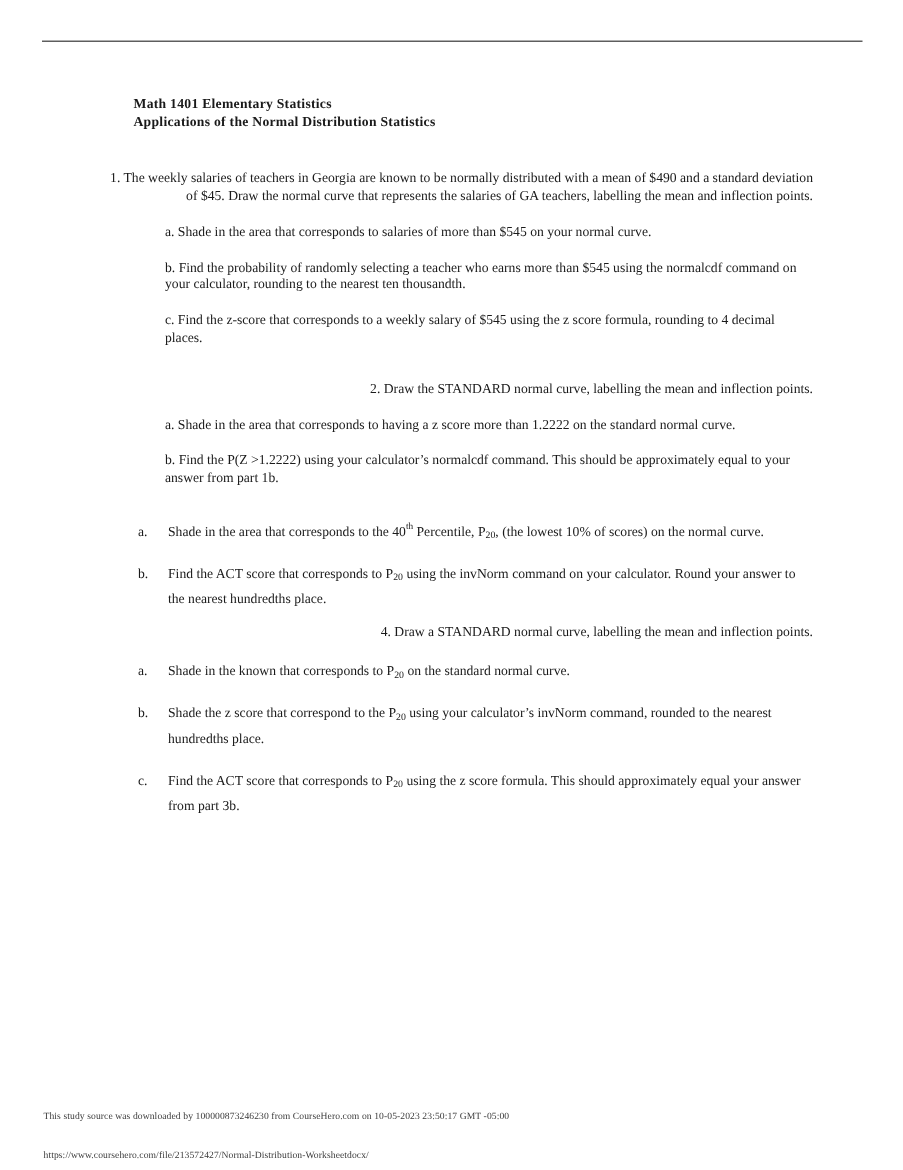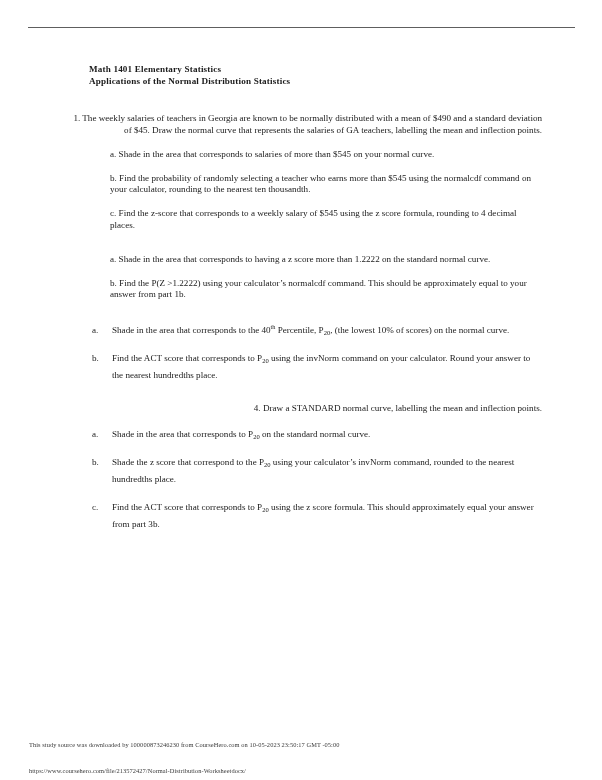--- a/index.html
+++ b/index.html
@@ -118,40 +118,41 @@
     </div>
 
     <div class="q-block" style="margin-top:26px;">
       <p class="para">1.  The weekly salaries of teachers in Georgia are known to be normally distributed with a mean of $490 and a standard deviation of $45.  Draw the normal curve that represents the salaries of GA teachers, labelling the mean and inflection points.</p>
       <p class="sub-para">a. Shade in the area that corresponds to salaries of more than $545 on your normal curve.</p>
       <p class="sub-para">b. Find the probability of randomly selecting a teacher who earns more than $545 using the normalcdf command on your calculator, rounding to the nearest ten thousandth.</p>
       <p class="sub-para">c. Find the z-score that corresponds to a weekly salary of $545 using the z score formula, rounding to 4 decimal places.</p>
     </div>
 
     <div class="q-block" style="margin-top:22px;">
+      <p class="para">2. Draw the STANDARD normal curve, labelling the mean and inflection points.</p>
       <p class="sub-para">a. Shade in the area that corresponds to having a z score more than 1.2222 on the standard normal curve.</p>
       <p class="sub-para">b. Find the P(Z &gt;1.2222) using your calculator’s normalcdf command.  This should be approximately equal to your answer from part 1b.</p>
     </div>
 
     <div class="q-block" style="margin-top:21px;">
       <ul class="letter-list">
         <li>
           <span class="marker">a.</span><span>Shade in the area that corresponds to the 40</span><sup>th</sup><span> Percentile, P</span><sub>20</sub><span>, (the lowest 10% of scores) on the normal curve.</span>
         </li>
         <li>
           <span class="marker">b.</span><span> Find the ACT score that corresponds to P</span><sub>20</sub><span> using the invNorm command on your calculator. Round your answer to the nearest hundredths place.</span>
         </li>
       </ul>
     </div>
 
-    <div class="q-block" style="margin-top:19px;">
+    <div class="q-block" style="margin-top:8px;">
       <p class="para">4. Draw a STANDARD normal curve, labelling the mean and inflection points.</p>
       <ul class="letter-list">
         <li>
-          <span class="marker">a.</span><span>Shade in the area that corresponds to P</span><sub>20</sub><span> on the standard normal curve.</span>
+          <span class="marker">a.</span><span>Shade in the known that corresponds to P</span><sub>20</sub><span> on the standard normal curve.</span>
         </li>
         <li>
           <span class="marker">b.</span><span>Shade the z score that correspond to the P</span><sub>20</sub><span> using your calculator’s invNorm command, rounded to the nearest hundredths place.</span>
         </li>
         <li>
           <span class="marker">c.</span><span>Find the ACT score that corresponds to P</span><sub>20</sub><span> using the z score formula.  This should approximately equal your answer from part 3b.</span>
         </li>
       </ul>
     </div>
 

